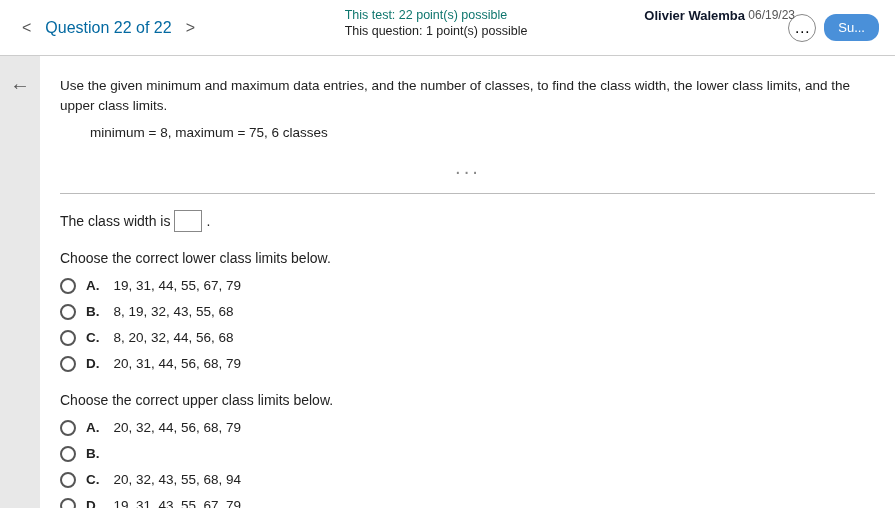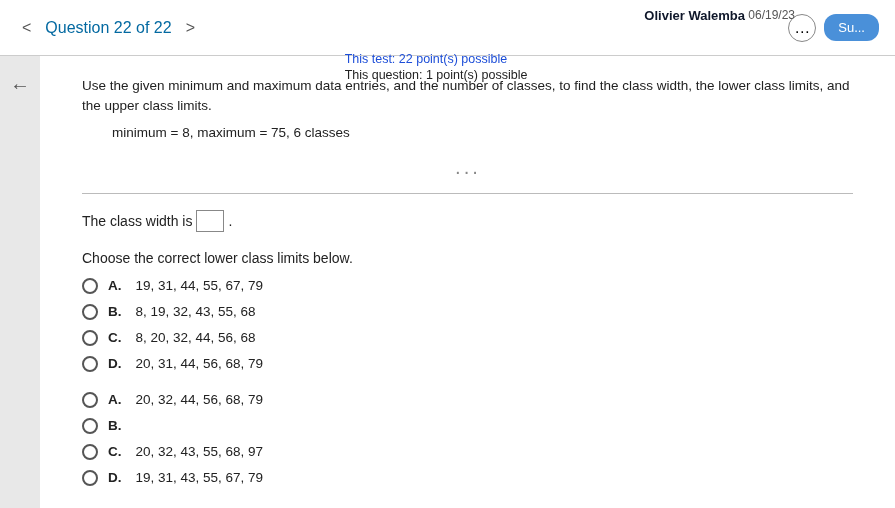--- a/index.html
+++ b/index.html
@@ -71,21 +71,21 @@
     .back-arrow {
       font-size: 20px;
       color: #555;
       cursor: pointer;
     }
 
     
     .content {
       flex: 1;
       background: #fff;
-      padding: 20px 42px;
+      padding: 20px 20px;
       overflow-y: auto;
     }
 
     .instruction {
       font-size: 13.5px;
       color: #222;
       margin-bottom: 8px;
       line-height: 1.5;
     }
 
@@ -172,21 +172,21 @@
 <body>
 
 <div class="top-bar">
   <div class="top-bar-left">
     <span class="nav-arrow">&lt;</span>
     <span class="question-label">Question 22 of 22</span>
     <span class="nav-arrow">&gt;</span>
   </div>
 
   <div style="position:relative; width:300px; height:40px;">
-    <div style="font-size:12.5px; color:#1d4ed8;margin-top:44px;">This test: 22 point(s) possible</div>
+    <div style="font-size:12.5px; color:#0f766e;">This test: 22 point(s) possible</div>
     <div style="font-size:12.5px; color:#222; margin-top:2px;">This question: 1 point(s) possible</div>
   </div>
 
   <div style="display:flex; align-items:center; gap:8px;">
     <div style="width:28px;height:28px;border-radius:50%;border:1px solid #888;display:flex;align-items:center;justify-content:center;font-size:16px;cursor:pointer;">…</div>
     <button class="submit-btn">Su...</button>
   </div>
 
   <div style="position:absolute;top:8px;right:150px;font-size:13px;font-weight:bold;color:#0f172a;">Olivier Walemba</div>
   <div style="position:absolute;top:8px;right:100px;font-size:12px;color:#555;">06/19/23</div>
@@ -232,34 +232,35 @@
         <span class="option-label">C.</span>
         <span>8, 20, 32, 44, 56, 68</span>
       </li>
       <li class="option-item">
         <span class="radio-circle"></span>
         <span class="option-label">D.</span>
         <span>20, 31, 44, 56, 68, 79</span>
       </li>
     </ul>
 
+    <p class="section-title">Choose the correct upper class limits below.</p>
     <ul class="options-list">
       <li class="option-item">
         <span class="radio-circle"></span>
         <span class="option-label">A.</span>
         <span>20, 32, 44, 56, 68, 79</span>
       </li>
       <li class="option-item">
         <span class="radio-circle"></span>
         <span class="option-label">B.</span>
       </li>
       <li class="option-item">
         <span class="radio-circle"></span>
         <span class="option-label">C.</span>
-        <span>20, 32, 43, 55, 68, 97</span>
+        <span>20, 32, 43, 55, 68, 94</span>
       </li>
       <li class="option-item">
         <span class="radio-circle"></span>
         <span class="option-label">D.</span>
         <span>19, 31, 43, 55, 67, 79</span>
       </li>
     </ul>
 
   </div>
 </div>

